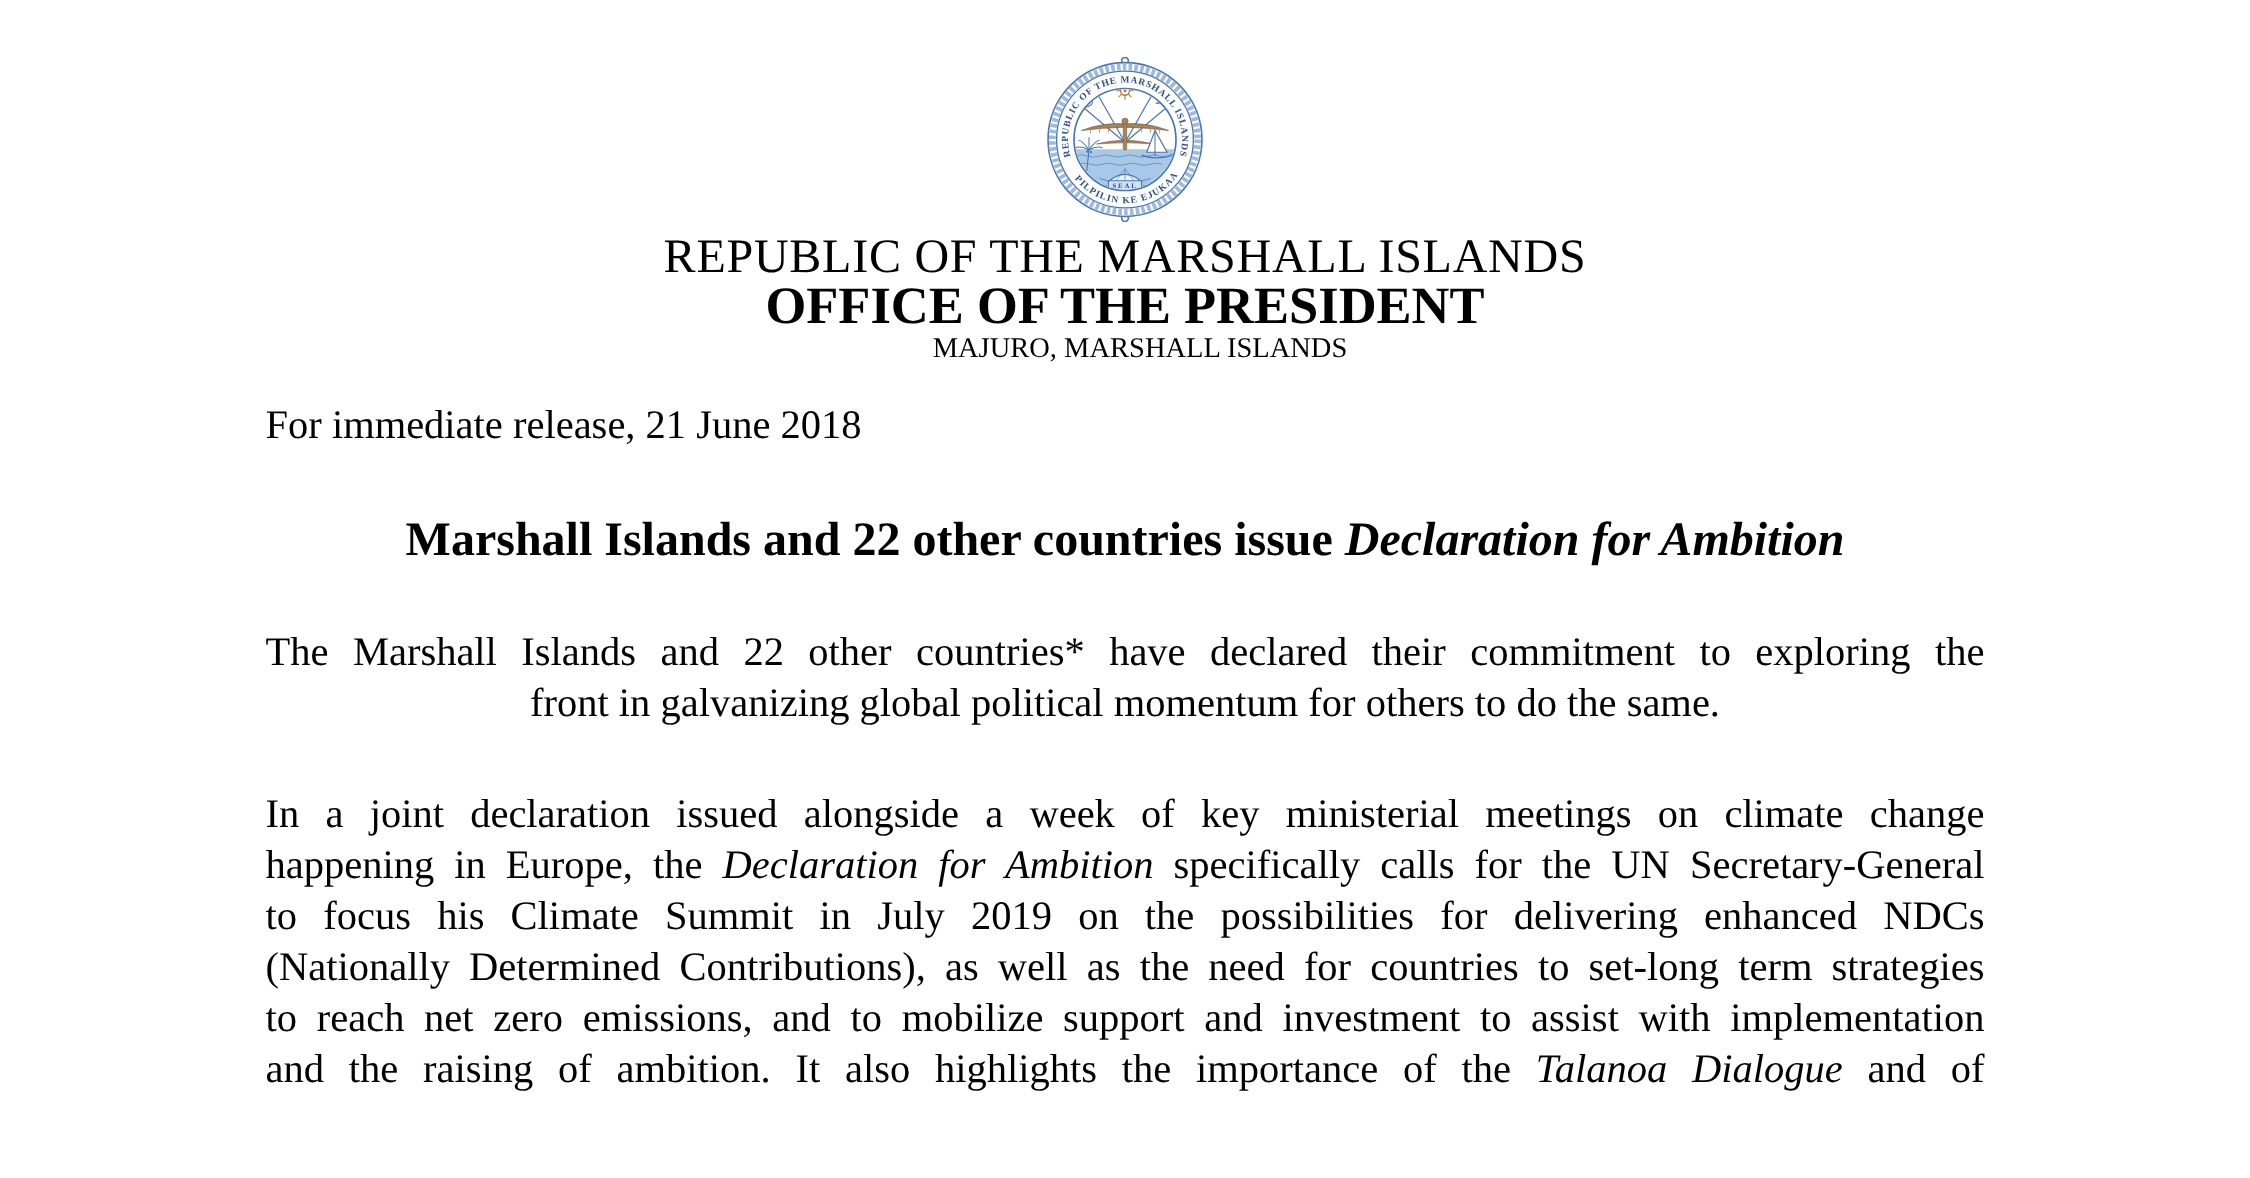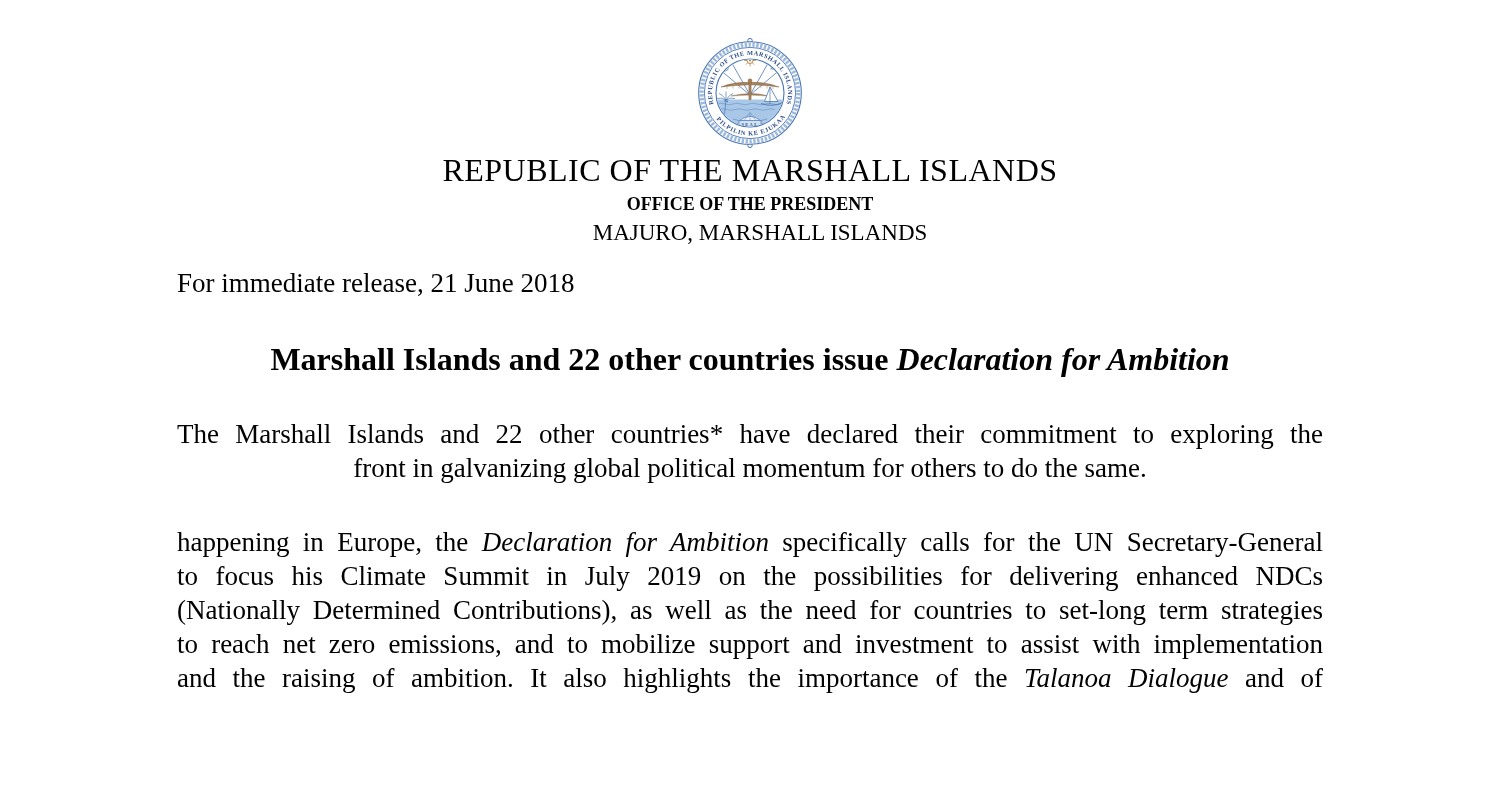--- a/index.html
+++ b/index.html
@@ -20,27 +20,27 @@
   }
   .hdr1 {
     margin-top: 4px;
     text-align: center;
     font-size: 32px;
     line-height: 36px;
     letter-spacing: 0.5px;
   }
   .hdr2 {
     text-align: center;
-    font-size: 18px;
+    font-size: 35px;
     font-weight: bold;
     line-height: 32px;
   }
   .hdr3 {
     text-align: center;
-    font-size: 23px;
+    font-size: 19px;
     line-height: 25px;
     padding-left: 20px;
   }
   .release {
     margin: 21px 177px 0 177px;
     font-size: 27px;
     line-height: 34px;
   }
   .press-title {
     margin: 38px 150px 0 150px;
@@ -177,20 +177,21 @@
   </div>
 
   <h1 class="press-title"><span class="bd">Marshall Islands and 22 other countries issue </span><span class="it bd">Declaration for Ambition</span></h1>
 
   <div class="bodytext">
       <div class="paragraph">
         <div class="line j"><span>The Marshall Islands and 22 other countries* have declared their commitment to exploring the</span></div>
         <div class="line"><span>front in galvanizing global political momentum for others to do the same.</span></div>
       </div>
       <div class="paragraph">
+        <div class="line j"><span>In a joint declaration issued alongside a week of key ministerial meetings on climate change</span></div>
         <div class="line j"><span>happening in Europe, the </span><span class="it">Declaration for Ambition</span><span> specifically calls for the UN Secretary-General</span></div>
         <div class="line j"><span>to focus his Climate Summit in July 2019 on the possibilities for delivering enhanced NDCs</span></div>
         <div class="line j"><span>(Nationally Determined Contributions), as well as the need for countries to set-long term strategies</span></div>
         <div class="line j"><span>to reach net zero emissions, and to mobilize support and investment to assist with implementation</span></div>
         <div class="line j"><span>and the raising of ambition. It also highlights the importance of the </span><span class="it">Talanoa Dialogue</span><span> and of</span></div>
       </div>
     </div>
 
 </div>
 

